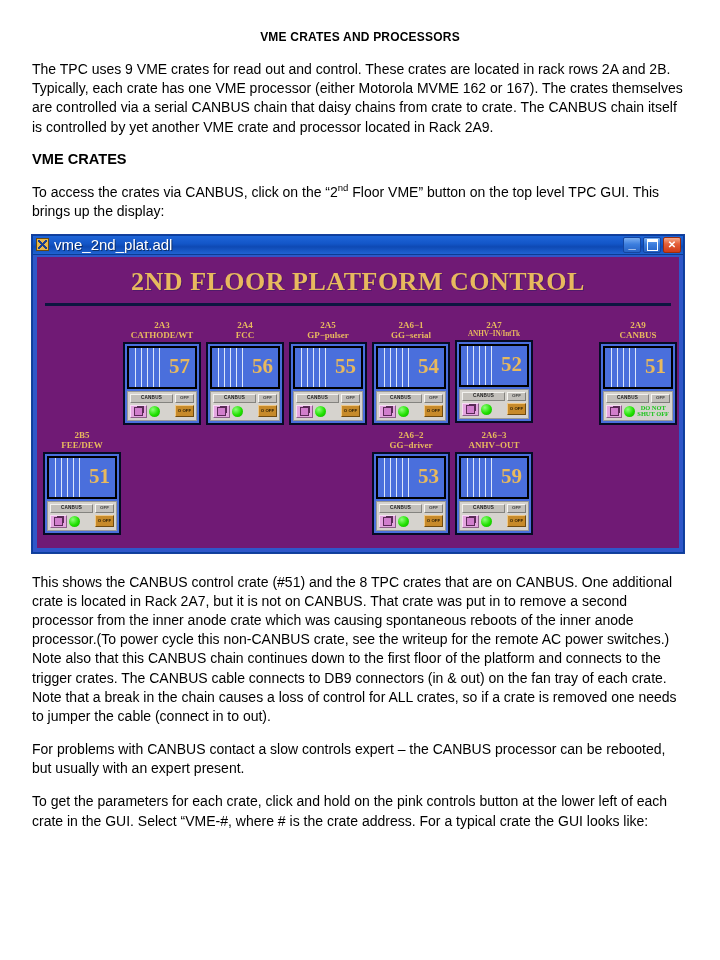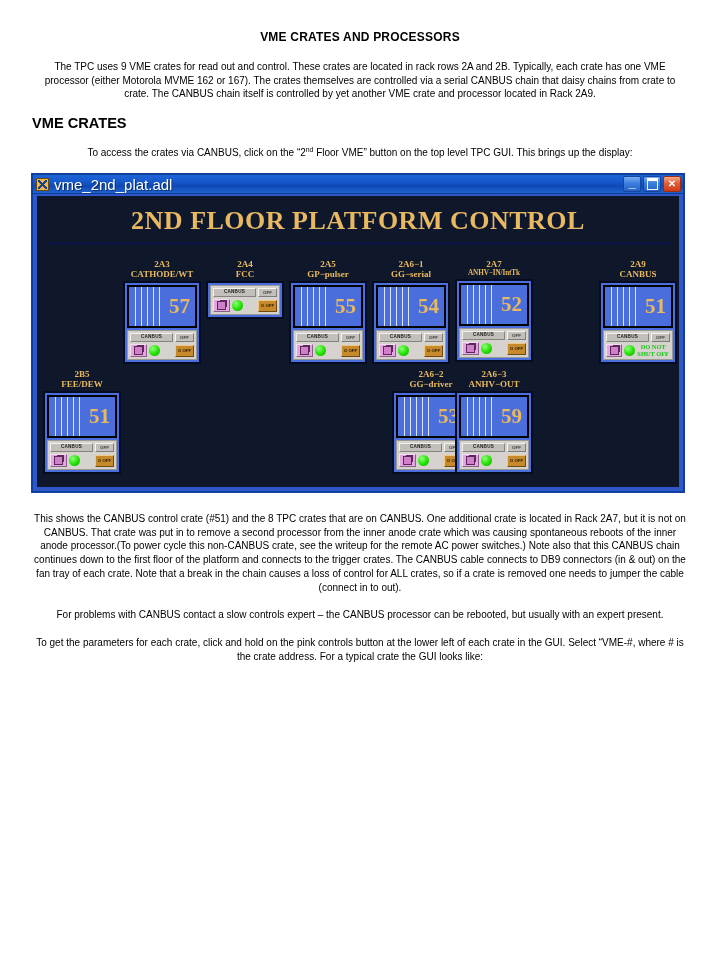--- a/index.html
+++ b/index.html
@@ -14,24 +14,24 @@
   .page { padding: 22px 32px 0 32px; }
 
   h1.doc-title {
     font-size: 12px;
     font-weight: bold;
     text-align: center;
     margin: 8px 0 16px 0;
     letter-spacing: .2px;
   }
   p.body-text {
-    font-size: 10px;
+    font-size: 14px;
     line-height: 1.37;
     margin: 0 0 14px 0;
-    text-align: center;
+    text-align: left;
   }
   h2.sub-head {
     font-size: 14.6px;
     font-weight: bold;
     margin: 0 0 14px 0;
   }
   sup { font-size: .68em; vertical-align: super; }
 
   
   .app-window {
@@ -91,21 +91,21 @@
     display: flex; align-items: center; justify-content: center;
     line-height: 1;
   }
   .tb-btn.min .g { align-items: flex-end; padding-bottom: 2px; font-size: 13px; }
   .tb-btn.max .g::after {
     content: ""; width: 9px; height: 8px;
     border: 1.5px solid #fff; border-top-width: 3px;
   }
 
   .app-body {
-    background: #0f172a;
+    background: #701a75;
     border: 4px solid #2f57c9;
     border-top: 2px solid #2f57c9;
     padding: 4px 6px 10px 6px;
     position: relative;
   }
   .panel-title {
     font-family: "Liberation Serif", serif;
     font-size: 26px;
     font-weight: bold;
     color: #e8b95e;
@@ -309,20 +309,28 @@
                 </div>
               </div>
             </div>
           </div>
           <div class="crate-unit" style="left: 163px; top: 0px;">
             <div class="crate-label">
               <span class="l1">2A4</span>
               <span class="l2">FCC</span>
             </div>
             <div class="crate-box">
+              <div class="crate-slots">
+                <div class="bar" style="left: 6px;"></div>
+                <div class="bar" style="left: 12px;"></div>
+                <div class="bar" style="left: 18px;"></div>
+                <div class="bar" style="left: 24px;"></div>
+                <div class="bar" style="left: 30px;"></div>
+                <div class="crate-num">56</div>
+              </div>
               <div class="crate-ctrl">
                 <div class="ctrl-row1">
                   <div class="canbus-bar">CANBUS</div>
                   <div class="off-btn">OFF</div>
                 </div>
                 <div class="ctrl-row2">
                   <div class="menu-btn"></div>
                   <div class="led"></div>
                   <div class="pwr-btn">O OFF</div>
                 </div>
@@ -460,21 +468,21 @@
                   <div class="off-btn">OFF</div>
                 </div>
                 <div class="ctrl-row2">
                   <div class="menu-btn"></div>
                   <div class="led"></div>
                   <div class="pwr-btn">O OFF</div>
                 </div>
               </div>
             </div>
           </div>
-          <div class="crate-unit" style="left: 329px; top: 110px; margin-left: 20px;">
+          <div class="crate-unit" style="left: 329px; top: 110px;">
             <div class="crate-label">
               <span class="l1">2A6−2</span>
               <span class="l2">GG−driver</span>
             </div>
             <div class="crate-box">
               <div class="crate-slots">
                 <div class="bar" style="left: 6px;"></div>
                 <div class="bar" style="left: 12px;"></div>
                 <div class="bar" style="left: 18px;"></div>
                 <div class="bar" style="left: 24px;"></div>

